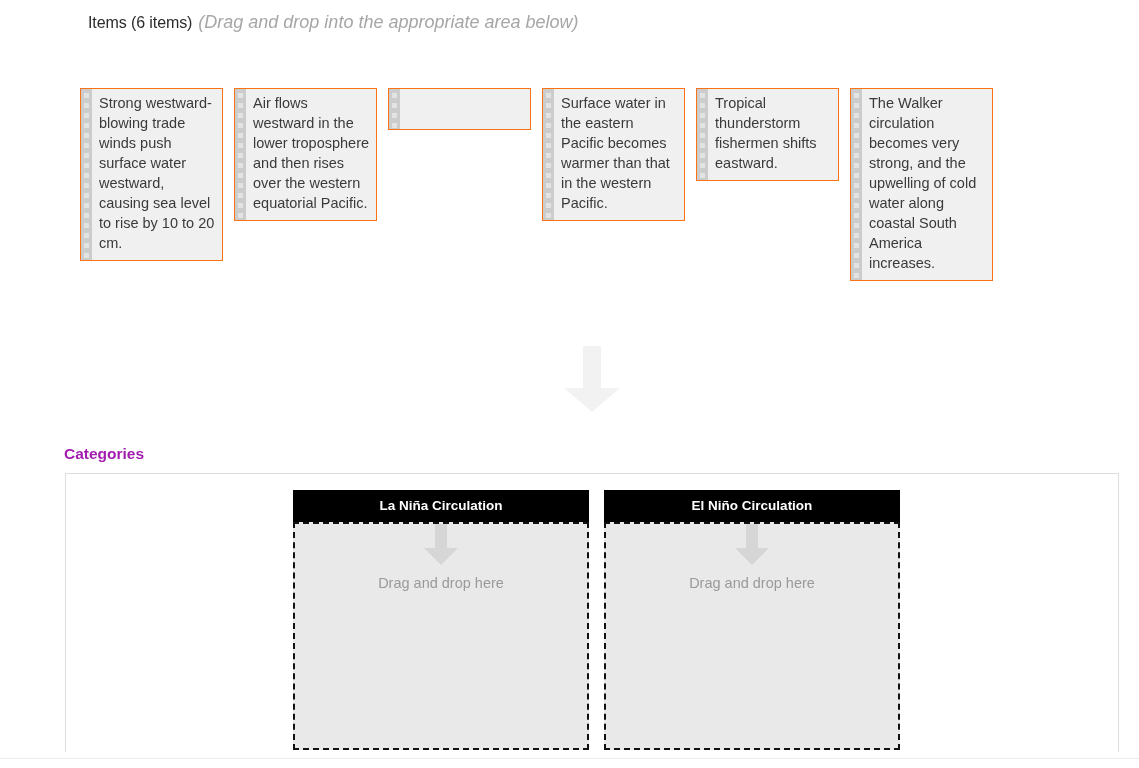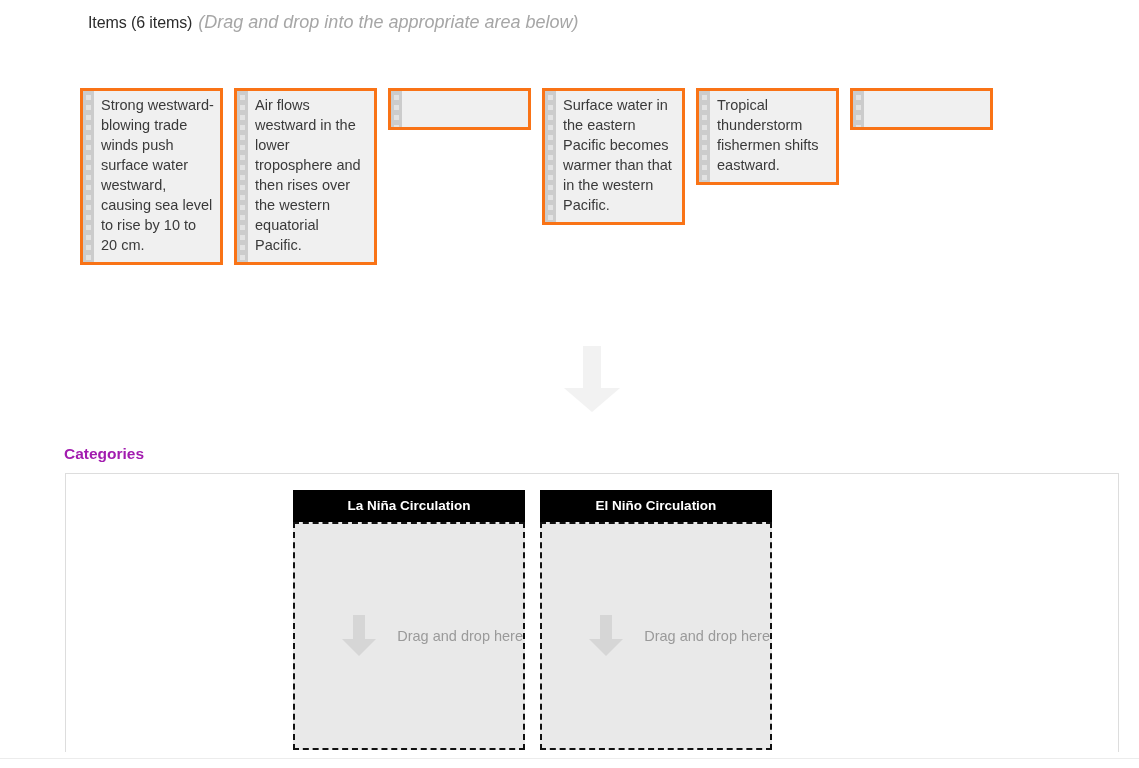--- a/index.html
+++ b/index.html
@@ -47,21 +47,21 @@
     left: 80px;
     top: 88px;
     width: 1000px;
     display: flex;
     align-items: flex-start;
     gap: 11px;
   }
   .item-card {
     width: 143px;
     background: #f0f0f0;
-    border: 3px solid #f97316;
+    border: 1px solid #f97316;
     display: flex;
     align-items: stretch;
     min-height: 42px;
   }
   .drag-handle {
     width: 11px;
     flex: 0 0 11px;
     background: #cccccc;
     position: relative;
     overflow: hidden;
@@ -116,39 +116,39 @@
     border-bottom: none;
     background: #ffffff;
   }
   .cat-columns {
     position: absolute;
     left: 227px;
     top: 16px;
     display: flex;
     gap: 15px;
   }
-  .cat-col { width: 232px; }
+  .cat-col { width: 296px; }
   .cat-head {
     background: #000000;
     color: #ffffff;
     font-size: 13.5px;
     font-weight: bold;
     text-align: center;
     padding: 8px 4px;
     line-height: 16px;
   }
   .dropzone {
     border: 2px dashed #111111;
     background: #e9e9e9;
     height: 228px;
     display: flex;
-    flex-direction: row;
+    flex-direction: column;
     align-items: center;
-    justify-content: flex-end;
-    gap: 20px;
+    justify-content: flex-start;
+    gap: 8px;
   }
   .dz-arrow { width: 36px; height: 42px; }
   .dz-arrow svg { display: block; }
   .dz-text {
     font-size: 14.5px;
     color: #9a9a9a;
     line-height: 18px;
   }
 
   .page-bottom-rule {
@@ -202,20 +202,21 @@
       <div class="drag-handle">
           <div class="dots"></div>
         </div>
       <div class="item-text">Tropical thunderstorm fishermen shifts eastward.</div>
     </div>
 
     <div class="item-card">
       <div class="drag-handle">
           <div class="dots"></div>
         </div>
+      <div class="item-text">The Walker circulation becomes very strong, and the upwelling of cold water along coastal South America increases.</div>
     </div>
 
   </div>
 
   <div class="big-arrow">
     <svg width="58" height="67" viewBox="0 0 58 67" xmlns="http://www.w3.org/2000/svg">
       <path d="M20 0 H38 V42 H57 L29 66 L1 42 H20 Z" fill="#f2f2f2"></path>
     </svg>
   </div>
 

